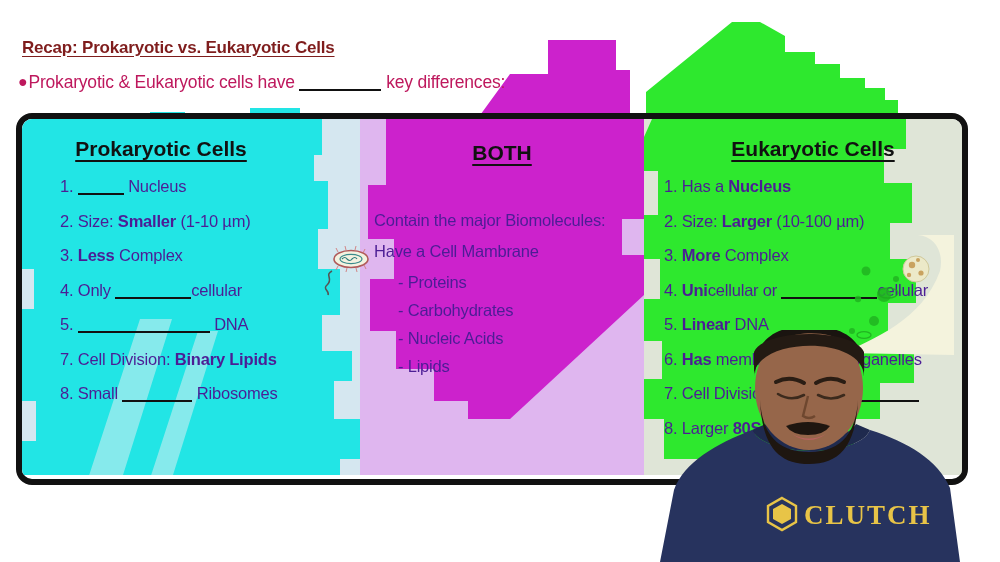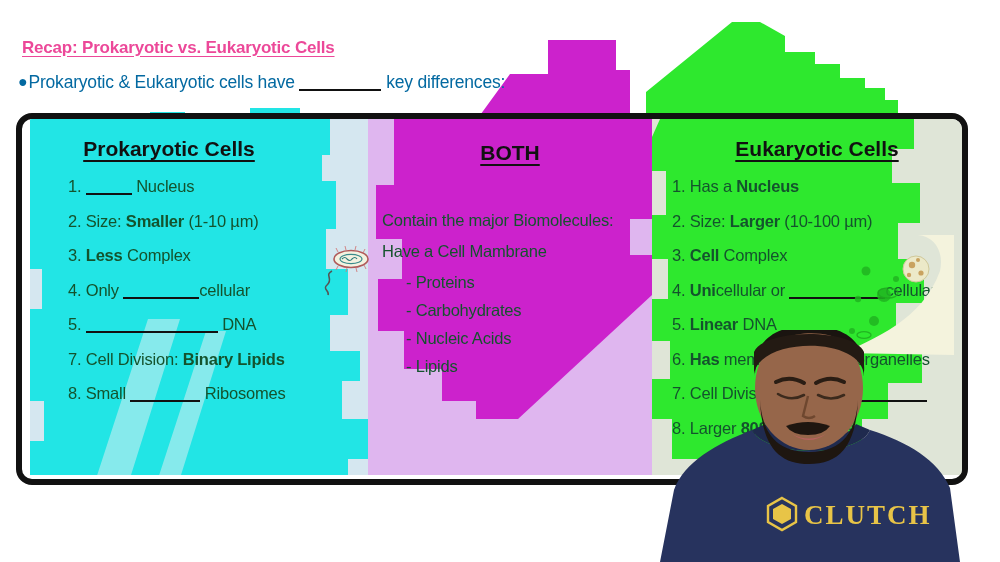--- a/index.html
+++ b/index.html
@@ -6,62 +6,62 @@
   body{
     width:1000px;height:562px;overflow:hidden;background:#ffffff;
     font-family:"Liberation Sans","DejaVu Sans",sans-serif;
     position:relative;
   }
   #stage{position:absolute;inset:0;width:1000px;height:562px;overflow:hidden;}
 
   
   #slide-title{
     position:absolute;left:22px;top:38px;
-    font-size:17px;font-weight:bold;color:#ec4899;
+    font-size:17px;font-weight:bold;color:#7f1d1d;
     text-decoration:underline;text-underline-offset:3px;
     letter-spacing:-0.2px;white-space:nowrap;z-index:40;
   }
   #bullet-line{
     position:absolute;left:18px;top:72px;
-    font-size:17.5px;color:#0369a1;white-space:nowrap;z-index:40;
+    font-size:17.5px;color:#be185d;white-space:nowrap;z-index:40;
     letter-spacing:-0.2px;
   }
   #bullet-line .dot{font-size:16px;vertical-align:1px;margin-right:1px;}
   .blank{
     display:inline-block;border-bottom:2px solid #111;
     vertical-align:-3px;
   }
 
   
   .marker{position:absolute;z-index:5;pointer-events:none;}
 
   
   #content-box{
     position:absolute;left:16px;top:113px;width:952px;height:372px;
     border:6px solid #111;border-radius:16px;
     box-sizing:border-box;overflow:hidden;z-index:10;background:transparent;
   }
-  .col{position:absolute;top:0;bottom:4px;overflow:hidden;margin-left:8px;}
+  .col{position:absolute;top:0;bottom:4px;overflow:hidden;}
   #col-pro{left:0;width:338px;background:#d5e7f0;}
   #col-both{left:338px;width:284px;background:#dfb6ef;text-decoration:underline;}
   #col-euk{left:622px;right:0;background:#dfe5d7;}
 
   .colhead{
     position:absolute;width:100%;text-align:center;
     font-size:21px;font-weight:bold;color:#111;
     text-decoration:underline;text-underline-offset:4px;
     z-index:22;
   }
   #head-pro{top:18px;left:-30px;}
   #head-both{top:22px;left:0;}
   #head-euk{top:18px;left:10px;}
 
   ul.items{list-style:none;margin:0;padding:0;position:absolute;z-index:22;}
   ul.items li{
-    font-size:16.5px;color:#14532d;white-space:nowrap;letter-spacing:-0.2px;
+    font-size:16.5px;color:#4c1d95;white-space:nowrap;letter-spacing:-0.2px;
   }
   #list-pro{left:38px;top:58px;}
   #list-pro li{margin-bottom:15.5px;}
   #list-euk{left:20px;top:58px;}
   #list-euk li{margin-bottom:15.5px;}
   #list-both{left:14px;top:92px;}
   #list-both li{margin-bottom:12px;font-size:16.5px;}
   #list-both li.sub{margin-left:24px;margin-bottom:9px;}
   ul.items b{font-weight:bold;}
 
@@ -151,21 +151,21 @@
              L272 140 L272 184 L244 184 L244 226 L270 226 L270 264 L236 264 L236 300
              L210 300 L210 340 L20 340 L20 300 L0 300 L0 260 L18 260 L18 222 L0 222
              L0 180 L16 180 L16 140 L0 140 L0 96 L14 96 L14 52 L0 52 L0 18 Z"></path>
       </svg>
 
       <div class="colhead" id="head-euk">Eukaryotic Cells</div>
 
       <ul class="items" id="list-euk">
           <li><span>1. </span><span>Has a <b>Nucleus</b></span></li>
           <li><span>2. </span><span>Size: <b>Larger</b> (10-100 µm)</span></li>
-          <li><span>3. </span><span><b>Cell</b> Complex</span></li>
+          <li><span>3. </span><span><b>More</b> Complex</span></li>
           <li><span>4. </span><span><b>Uni</b>cellular or <span class="blank" style="width:96px"></span>cellular</span></li>
           <li><span>5. </span><span><b>Linear</b> DNA</span></li>
           <li><span>6. </span><span> <b>Has</b> membrane-bound organelles</span></li>
           <li><span>7. </span><span>Cell Division: <span class="blank" style="width:140px"></span></span></li>
           <li><span>8. </span><span>Larger <b>80S</b> Ribosomes</span></li>
         </ul>
     </div>
 
     <svg id="bacterium" viewBox="0 0 56 56">
       <path d="M14 30 C6 34 16 38 9 44 C4 48 12 50 10 54" stroke="#555" stroke-width="1.6" fill="none"></path>

